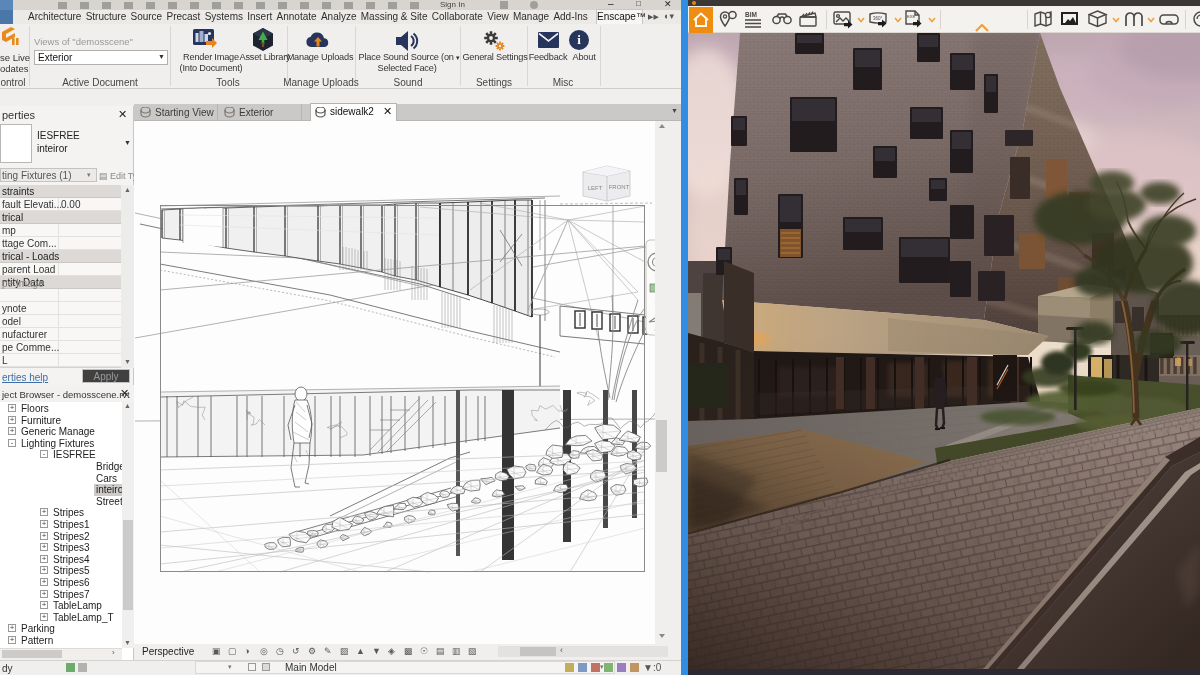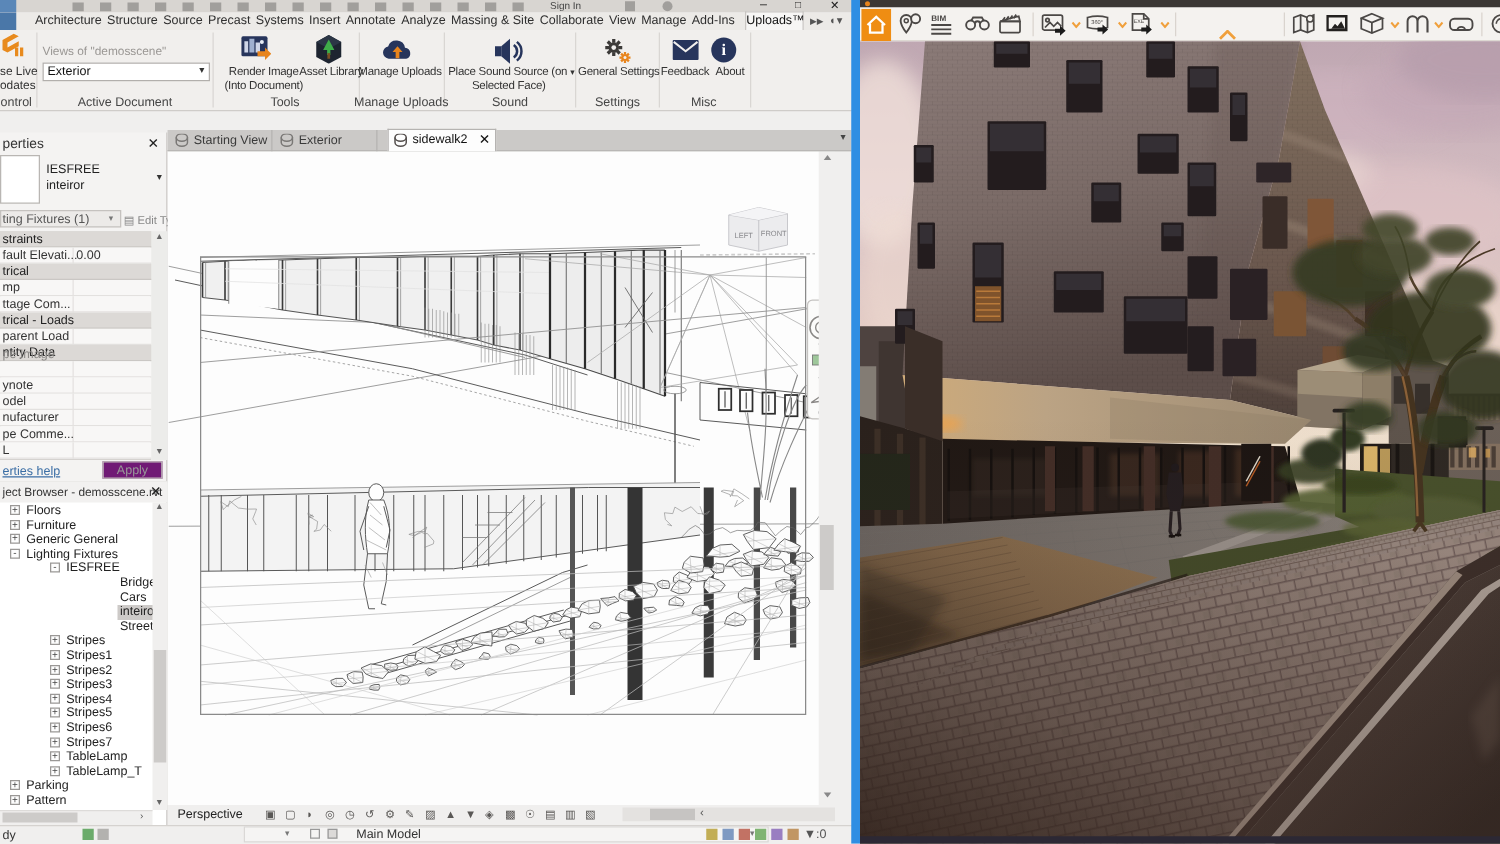--- a/index.html
+++ b/index.html
@@ -42,21 +42,21 @@
     <span style="white-space:nowrap">Systems</span>
     <span style="white-space:nowrap">Insert</span>
     <span style="white-space:nowrap">Annotate</span>
     <span style="white-space:nowrap">Analyze</span>
     <span style="white-space:nowrap">Massing &amp; Site</span>
     <span style="white-space:nowrap">Collaborate</span>
     <span style="white-space:nowrap">View</span>
     <span style="white-space:nowrap">Manage</span>
     <span style="white-space:nowrap">Add-Ins</span>
   </div>
-<div class="abs" style="left:596px;top:9px;width:47px;height:15px;background:#f7f6f5;border:1px solid #c9c6c3;border-bottom:none;font-size:10px;color:#111;text-align:center;line-height:14px">Uploads™</div>
+<div class="abs" style="left:596px;top:9px;width:47px;height:15px;background:#f7f6f5;border:1px solid #c9c6c3;border-bottom:none;font-size:10px;color:#111;text-align:center;line-height:14px">Enscape™</div>
 <div class="txt" style="left:648px;top:13px;font-size:7px;color:#555">▶▶</div>
 <div class="txt" style="left:664px;top:11px;font-size:9px;color:#555">◐▾</div>
 <div class="abs" style="left:0;top:24px;width:684px;height:65px;background:#f1efed;border-bottom:1px solid #cfccc9"></div>
 <div class="abs" style="left:29px;top:26px;width:1px;height:60px;background:#d9d6d3"></div>
 <div class="abs" style="left:170px;top:26px;width:1px;height:60px;background:#d9d6d3"></div>
 <div class="abs" style="left:287px;top:26px;width:1px;height:60px;background:#d9d6d3"></div>
 <div class="abs" style="left:355px;top:26px;width:1px;height:60px;background:#d9d6d3"></div>
 <div class="abs" style="left:460px;top:26px;width:1px;height:60px;background:#d9d6d3"></div>
 <div class="abs" style="left:527px;top:26px;width:1px;height:60px;background:#d9d6d3"></div>
 <div class="abs" style="left:600px;top:26px;width:1px;height:60px;background:#d9d6d3"></div>
@@ -180,31 +180,31 @@
 <div class="abs" style="left:0;top:328px;width:121px;height:13px;background:#f8f7f6;border-bottom:1px solid #e3e1df"></div>
 <div class="abs" style="left:58px;top:328px;width:1px;height:13px;background:#e3e1df"></div>
 <div class="txt" style="left:2px;top:329px;font-size:10px;color:#333">nufacturer</div>
 <div class="abs" style="left:0;top:341px;width:121px;height:13px;background:#f8f7f6;border-bottom:1px solid #e3e1df"></div>
 <div class="abs" style="left:58px;top:341px;width:1px;height:13px;background:#e3e1df"></div>
 <div class="txt" style="left:2px;top:342px;font-size:10px;color:#333">pe Comme...</div>
 <div class="abs" style="left:0;top:354px;width:121px;height:13px;background:#f8f7f6;border-bottom:1px solid #e3e1df"></div>
 <div class="abs" style="left:58px;top:354px;width:1px;height:13px;background:#e3e1df"></div>
 <div class="txt" style="left:2px;top:355px;font-size:10px;color:#333">L</div>
 <div class="txt" style="left:2px;top:372px;font-size:10px;color:#3b6ea5;text-decoration:underline">erties help</div>
-<div class="abs" style="left:82px;top:369px;width:48px;height:14px;background:#701a75;border:1px solid #c2bfbc;font-size:10px;color:#999;text-align:center;line-height:13px">Apply</div>
+<div class="abs" style="left:82px;top:369px;width:48px;height:14px;background:#404040;border:1px solid #c2bfbc;font-size:10px;color:#999;text-align:center;line-height:13px">Apply</div>
 <div class="abs" style="left:0;top:385px;width:134px;height:275px;background:#fff;border-top:1px solid #c9c6c3;border-right:1px solid #c9c6c3"></div>
 <div class="abs" style="left:0;top:385px;width:134px;height:17px;background:#f2f1f0"></div>
 <div class="txt" style="left:2px;top:389px;font-size:9.5px;color:#333">ject Browser - demosscene.rvt</div>
 <div class="txt" style="left:120px;top:387px;font-size:11px;color:#222">✕</div>
 <div class="abs" style="left:8px;top:404px;width:8px;height:8px;border:1px solid #9a9896;background:#fdfdfd;font-size:8px;line-height:6px;text-align:center;color:#444">+</div>
 <div class="txt" style="left:21px;top:403px;font-size:10px;color:#222">Floors</div>
 <div class="abs" style="left:8px;top:416px;width:8px;height:8px;border:1px solid #9a9896;background:#fdfdfd;font-size:8px;line-height:6px;text-align:center;color:#444">+</div>
 <div class="txt" style="left:21px;top:415px;font-size:10px;color:#222">Furniture</div>
 <div class="abs" style="left:8px;top:427px;width:8px;height:8px;border:1px solid #9a9896;background:#fdfdfd;font-size:8px;line-height:6px;text-align:center;color:#444">+</div>
-<div class="txt" style="left:21px;top:426px;font-size:10px;color:#222">Generic General</div>
+<div class="txt" style="left:21px;top:426px;font-size:10px;color:#222">Generic Manage</div>
 <div class="abs" style="left:8px;top:439px;width:8px;height:8px;border:1px solid #9a9896;background:#fdfdfd;font-size:8px;line-height:6px;text-align:center;color:#444">-</div>
 <div class="txt" style="left:21px;top:438px;font-size:10px;color:#222">Lighting Fixtures</div>
 <div class="abs" style="left:40px;top:450px;width:8px;height:8px;border:1px solid #9a9896;background:#fdfdfd;font-size:8px;line-height:6px;text-align:center;color:#444">-</div>
 <div class="txt" style="left:53px;top:449px;font-size:10px;color:#222">IESFREE</div>
 <div class="txt" style="left:96px;top:461px;font-size:10px;color:#222">Bridge</div>
 <div class="txt" style="left:96px;top:473px;font-size:10px;color:#222">Cars</div>
 <div class="abs" style="left:94px;top:484px;width:36px;height:12px;background:#cdcac8"></div>
 <div class="txt" style="left:96px;top:484px;font-size:10px;color:#222">inteiror</div>
 <div class="txt" style="left:96px;top:496px;font-size:10px;color:#222">Street</div>
 <div class="abs" style="left:40px;top:508px;width:8px;height:8px;border:1px solid #9a9896;background:#fdfdfd;font-size:8px;line-height:6px;text-align:center;color:#444">+</div>

